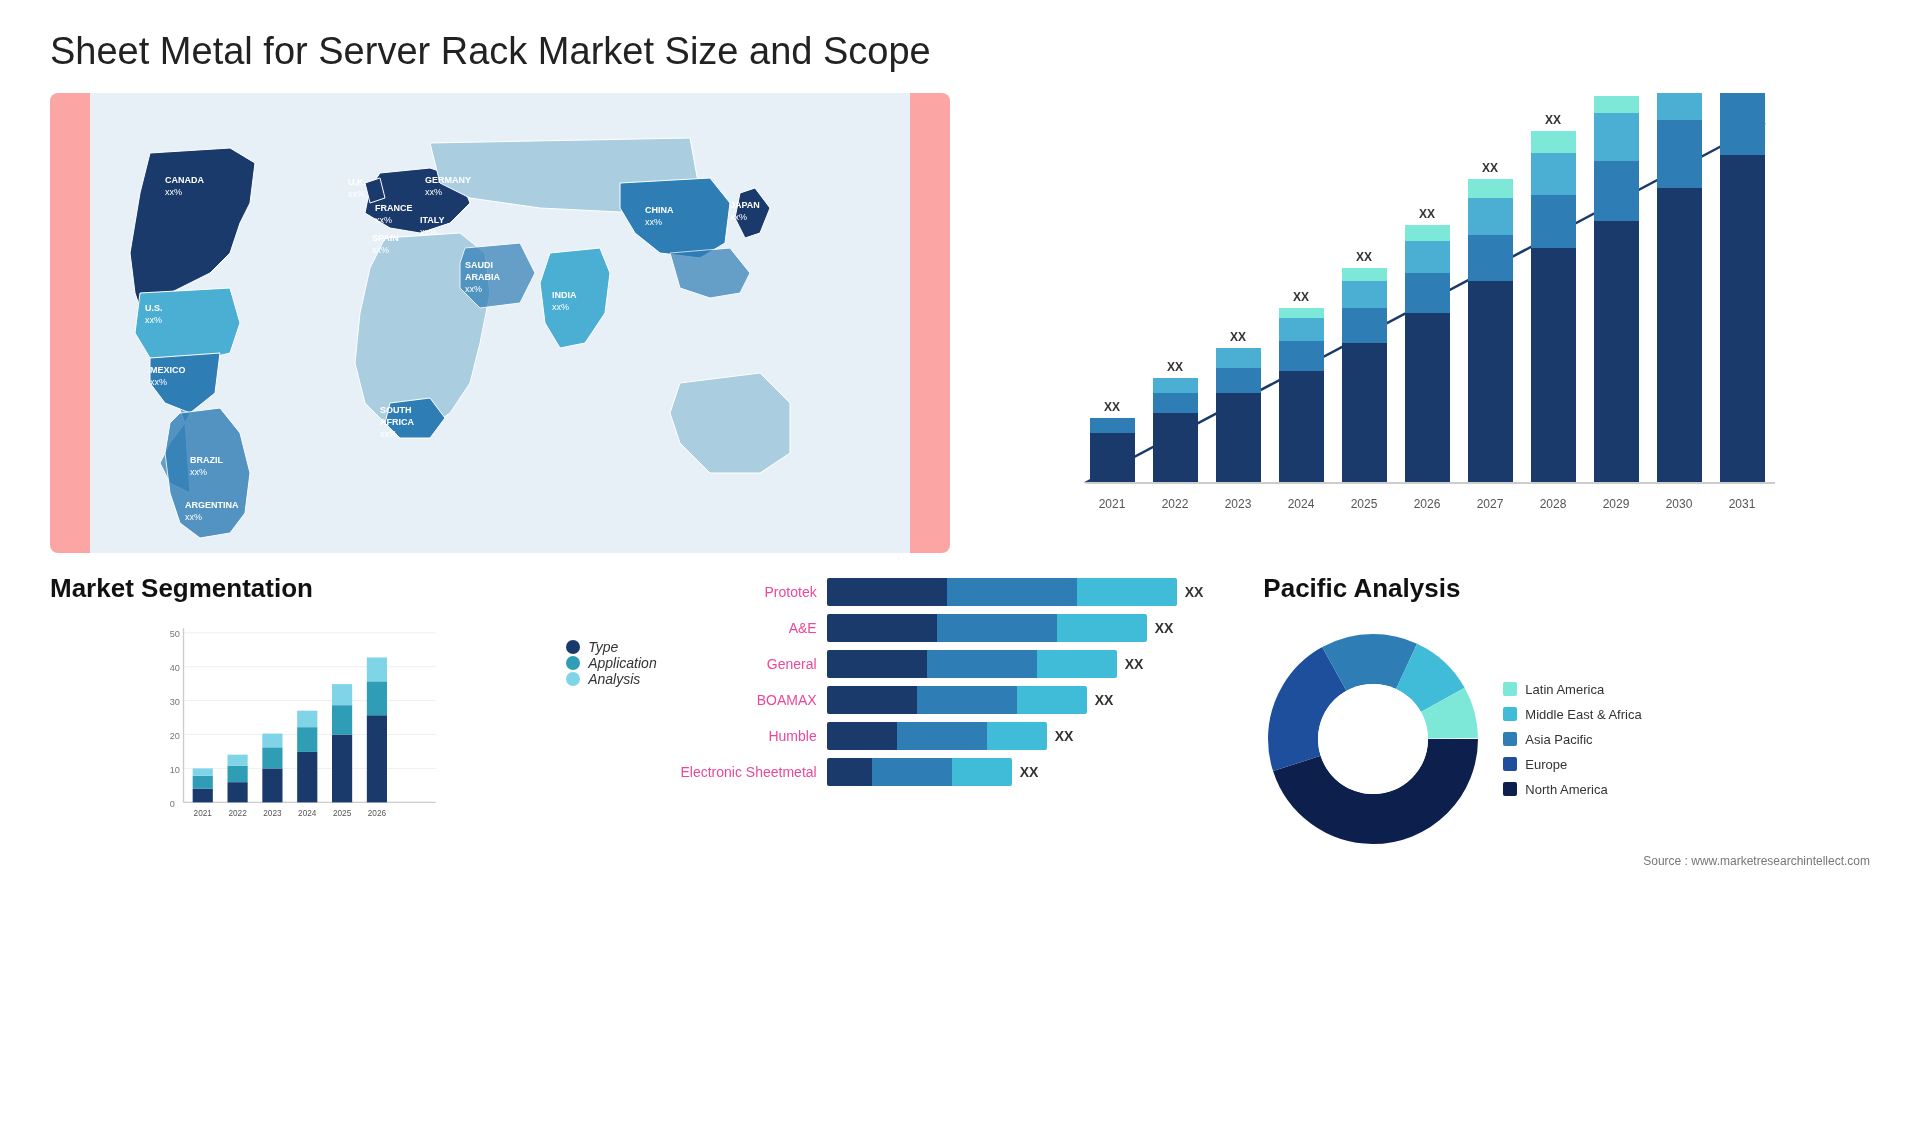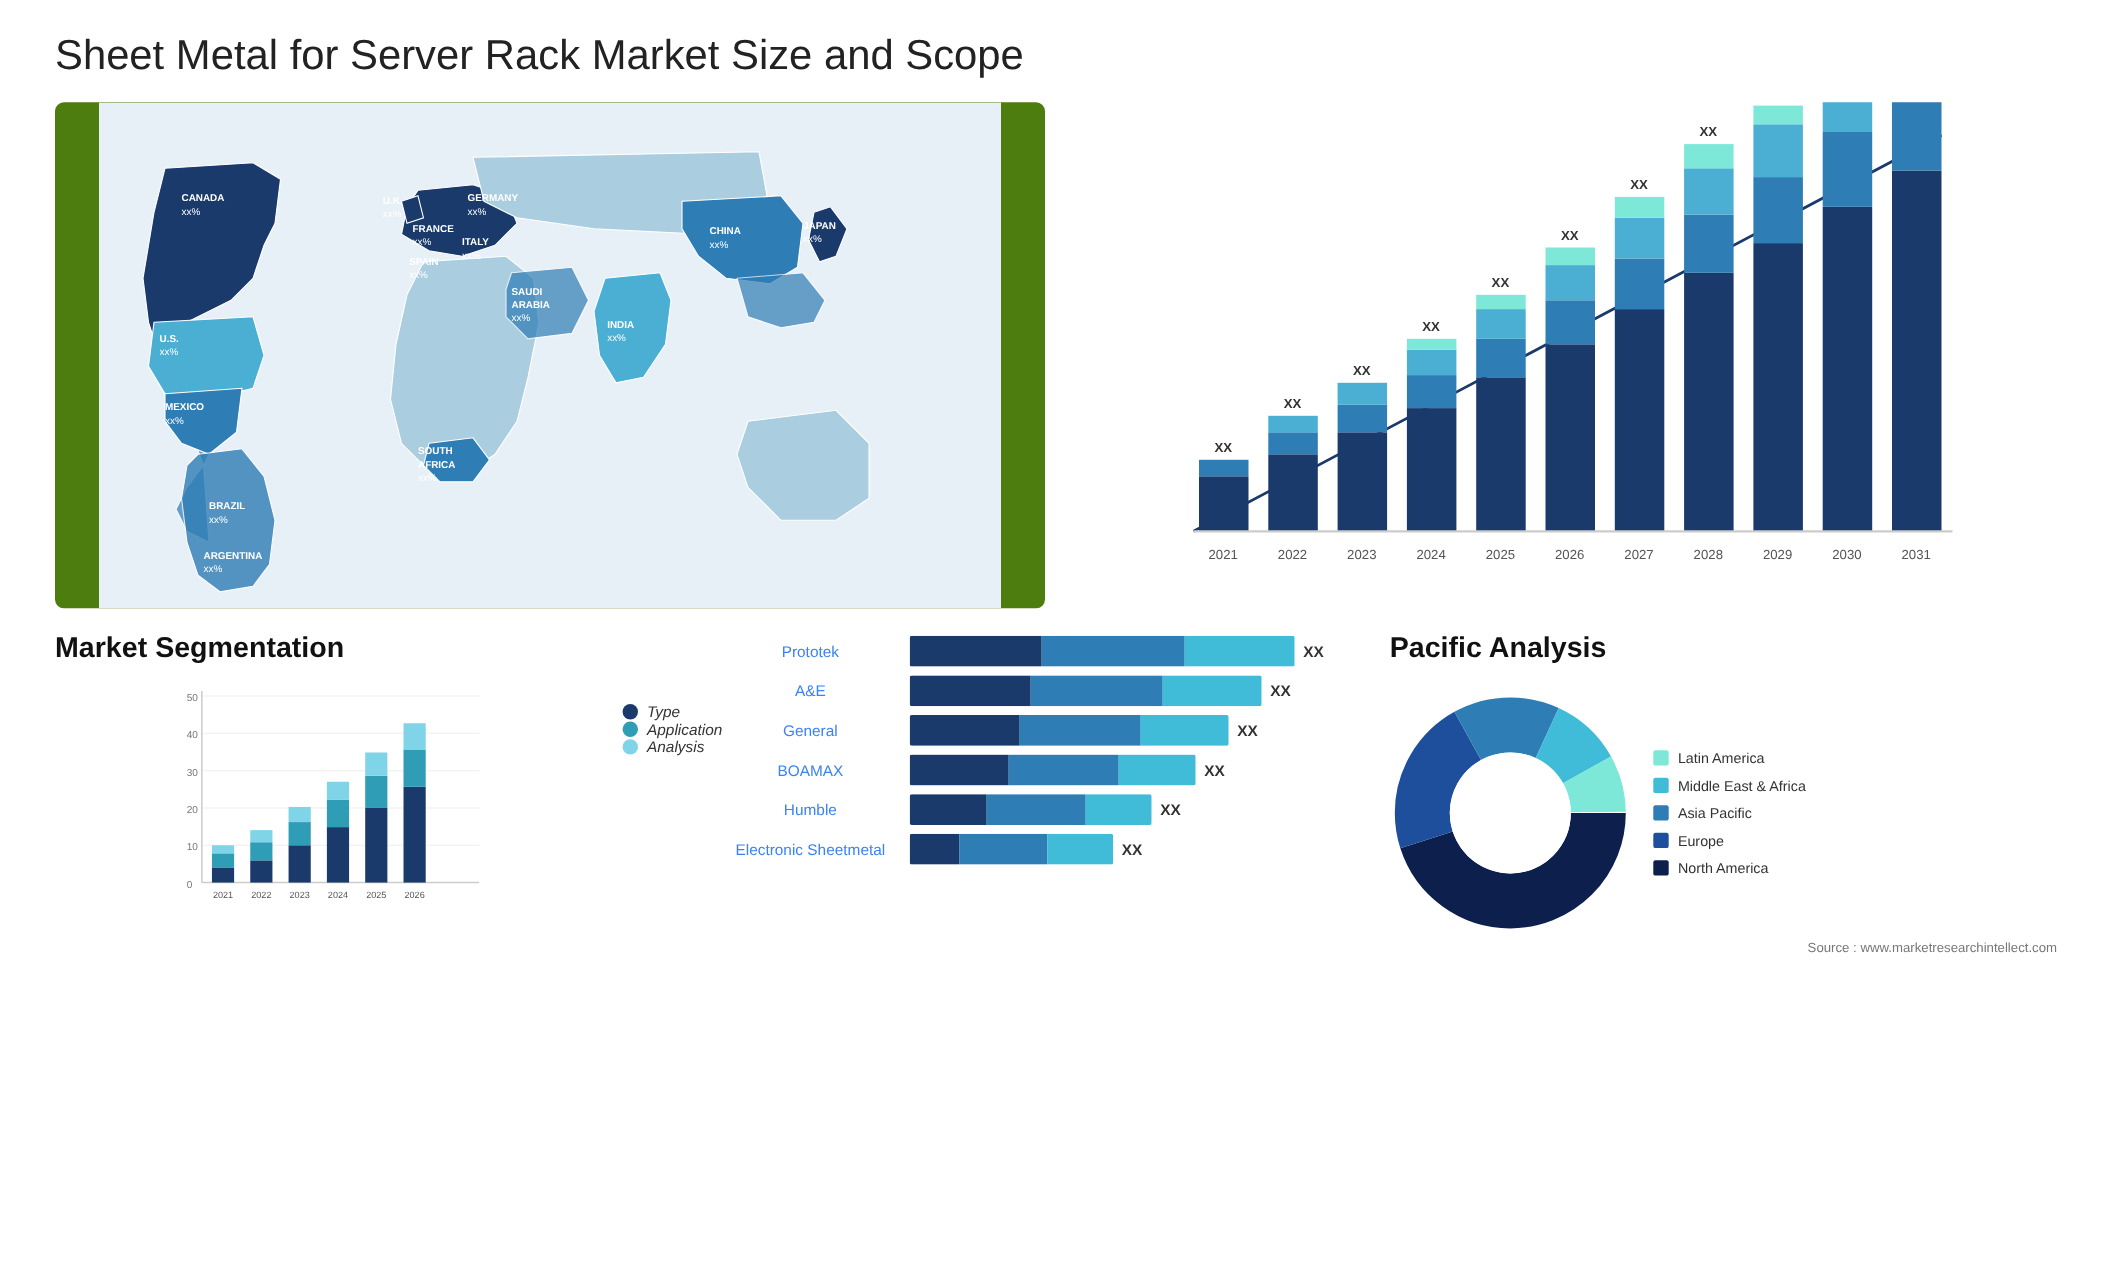--- a/index.html
+++ b/index.html
@@ -45,21 +45,21 @@
     .top-section {
       display: flex;
       gap: 20px;
       height: 460px;
       margin-bottom: 20px;
     }
 
     .map-area {
       flex: 1;
       position: relative;
-      background: #4d7c0f;
+      background: #fca5a5;
       border-radius: 8px;
       overflow: hidden;
     }
 
     .chart-area {
       flex: 1;
       position: relative;
       display: flex;
       flex-direction: column;
       justify-content: flex-end;
@@ -127,23 +127,23 @@
     }
 
     .player-row {
       display: flex;
       align-items: center;
       gap: 10px;
     }
 
     .player-name {
       font-size: 14px;
-      color: #3b82f6;
+      color: #ec4899;
       width: 160px;
-      text-align: center;
+      text-align: right;
     }
 
     .player-bar-wrap {
       flex: 1;
       display: flex;
       align-items: center;
       gap: 8px;
     }
 
     .player-bar {

